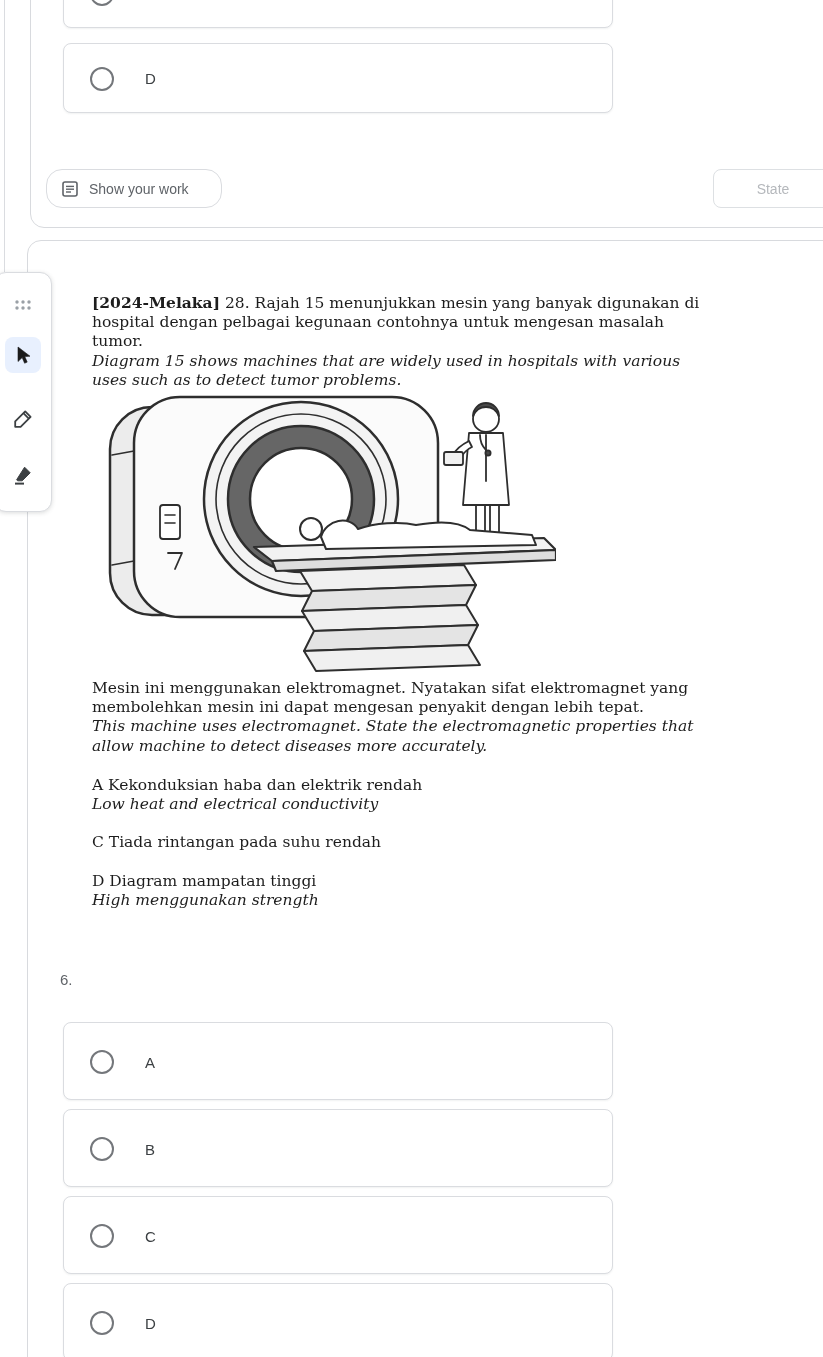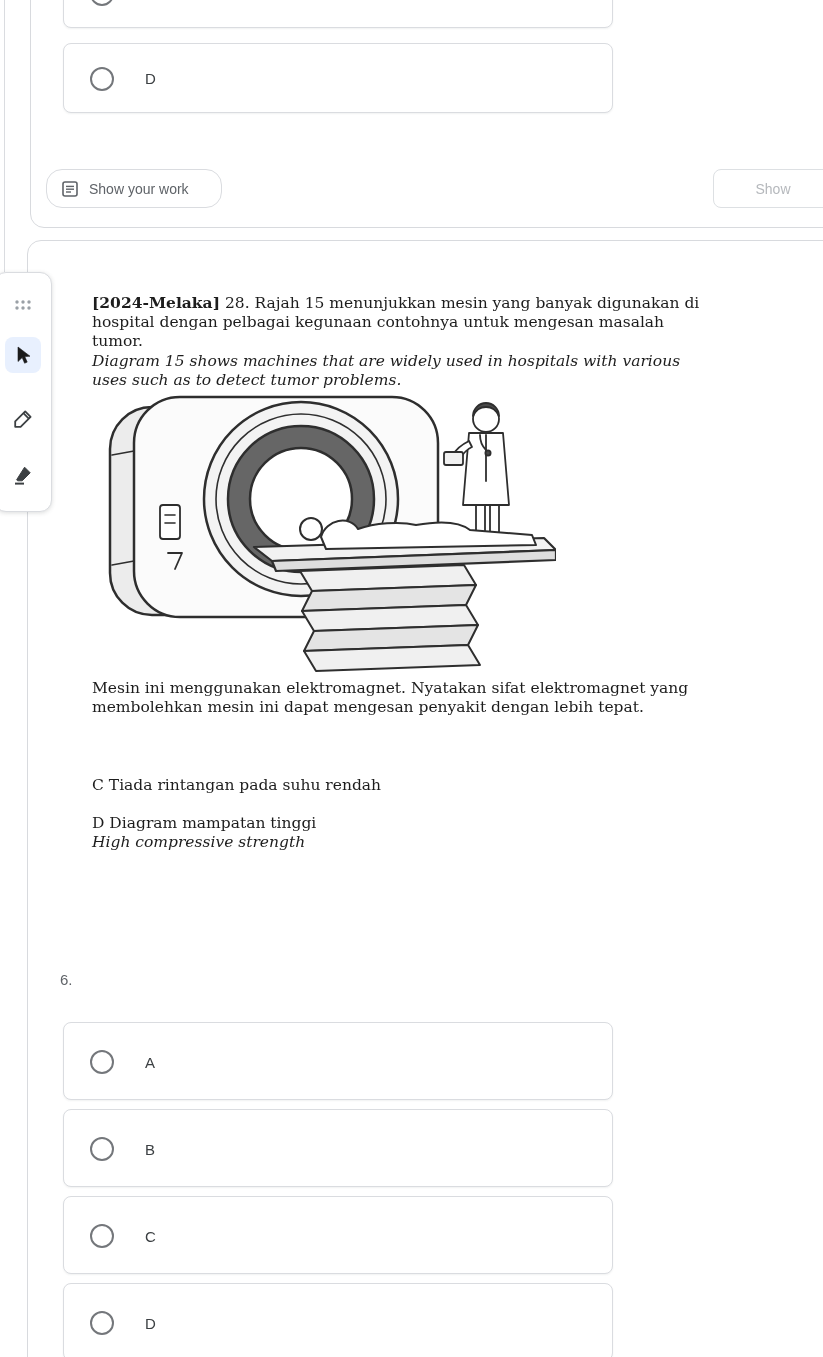--- a/index.html
+++ b/index.html
@@ -106,21 +106,21 @@
     <svg width="18" height="18" viewBox="0 0 18 18">
       <rect x="2" y="2" width="14" height="14" rx="2" fill="none" stroke="#5f6368" stroke-width="1.6"></rect>
       <line x1="5" y1="6.4" x2="13" y2="6.4" stroke="#5f6368" stroke-width="1.4"></line>
       <line x1="5" y1="9.2" x2="13" y2="9.2" stroke="#5f6368" stroke-width="1.4"></line>
       <line x1="5" y1="12" x2="10" y2="12" stroke="#5f6368" stroke-width="1.4"></line>
     </svg>
     <span>Show your work</span>
   </button>
 
   <button class="check-btn">
-    <span>Show</span>
+    <span>State</span>
   </button>
 
   <section class="card card-current"></section>
 
   <div class="toolbar">
     <div class="t-item t-drag">
       <svg width="20" height="14" viewBox="0 0 20 14">
         <g fill="#9aa0a6">
           <circle cx="4" cy="4" r="1.7"></circle>
             <circle cx="10" cy="4" r="1.7"></circle>
@@ -206,29 +206,34 @@
         <polygon points="208,202 372,196 362,216 198,222" fill="#e4e4e4"></polygon>
         <polygon points="198,222 362,216 374,236 210,242" fill="#f0f0f0"></polygon>
         <polygon points="210,242 374,236 364,256 200,262" fill="#e4e4e4"></polygon>
         <polygon points="200,262 364,256 376,276 212,282" fill="#f0f0f0"></polygon>
       </g>
     </svg>
   </div>
 
   <div class="q-block q-p2 serif">
     <div>Mesin ini menggunakan elektromagnet. Nyatakan sifat elektromagnet yang membolehkan mesin ini dapat mengesan penyakit dengan lebih tepat.</div>
+    <div class="italic">This machine uses electromagnet. State the electromagnetic properties that allow machine to detect diseases more accurately.</div>
   </div>
 
   <div class="q-block choices serif">
     <div class="choice">
+      <div>A Kekonduksian haba dan elektrik rendah</div>
+      <div class="italic">Low heat and electrical conductivity</div>
+    </div>
+    <div class="choice">
       <div>C Tiada rintangan pada suhu rendah</div>
     </div>
     <div class="choice">
       <div>D Diagram mampatan tinggi</div>
-      <div class="italic">High compressive strength</div>
+      <div class="italic">High menggunakan strength</div>
     </div>
   </div>
 
   <div class="q-num">6.</div>
 
   <div class="opt ans ans-a">
     <span class="radio"></span>
     <span class="opt-label">A</span>
   </div>
   <div class="opt ans ans-b">

